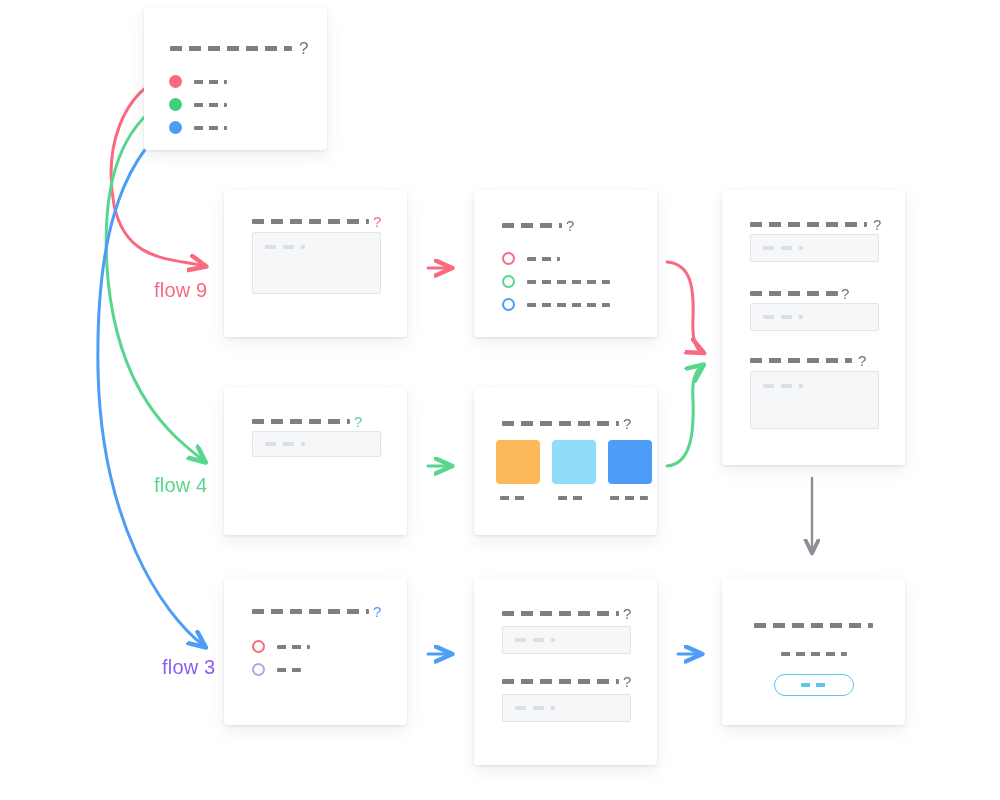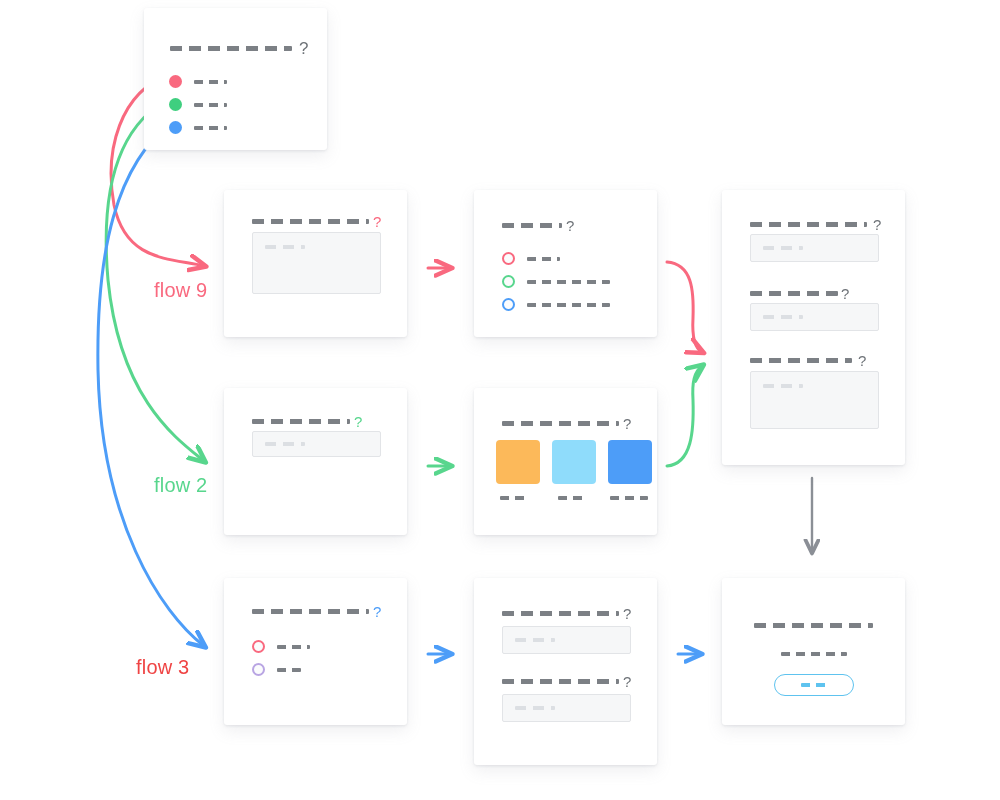--- a/index.html
+++ b/index.html
@@ -195,22 +195,22 @@
     <path d="M 678,654 L 700,654" fill="none" stroke="#4d9df8" stroke-width="3" stroke-linecap="round" marker-end="url(#ah-blue)"></path>
 
     <path d="M 667,262 C 692,264 694,290 693,318 C 692,336 694,348 702,352" fill="none" stroke="#f9697f" stroke-width="3" stroke-linecap="round" marker-end="url(#ah-pink)"></path>
 
     <path d="M 667,466 C 692,464 694,430 693,400 C 692,382 694,372 702,366" fill="none" stroke="#58d68d" stroke-width="3" stroke-linecap="round" marker-end="url(#ah-green)"></path>
 
     <path d="M 812,478 L 812,552" fill="none" stroke="#8b8f96" stroke-width="2.4" stroke-linecap="round" marker-end="url(#ah-gray)"></path>
   </svg>
 
   <div class="flow-label" style="left:154px; top:279px; color:#f9697f;">flow 9</div>
-  <div class="flow-label" style="left:154px; top:474px; color:#58d68d;">flow 2</div>
-  <div class="flow-label" style="left:136px; top:656px; color:#ef4444;">flow 3</div>
+  <div class="flow-label" style="left:154px; top:474px; color:#58d68d;">flow 4</div>
+  <div class="flow-label" style="left:162px; top:656px; color:#8b5cf6;">flow 3</div>
 
   <div class="card" style="left:144px; top:8px; width:183px; height:142px;">
     <div class="label-row" style="position:absolute; left:26px; top:32px;">
       <span class="dash" style="width:122px;"></span>
       <span class="qmark q-gray">?</span>
     </div>
 
     <div class="opt-row" style="position:absolute; left:25px; top:67px;">
       <span class="bullet" style="background:#f9697f;"></span>
       <span class="dash tiny" style="width:33px; margin-left:12px;"></span>

